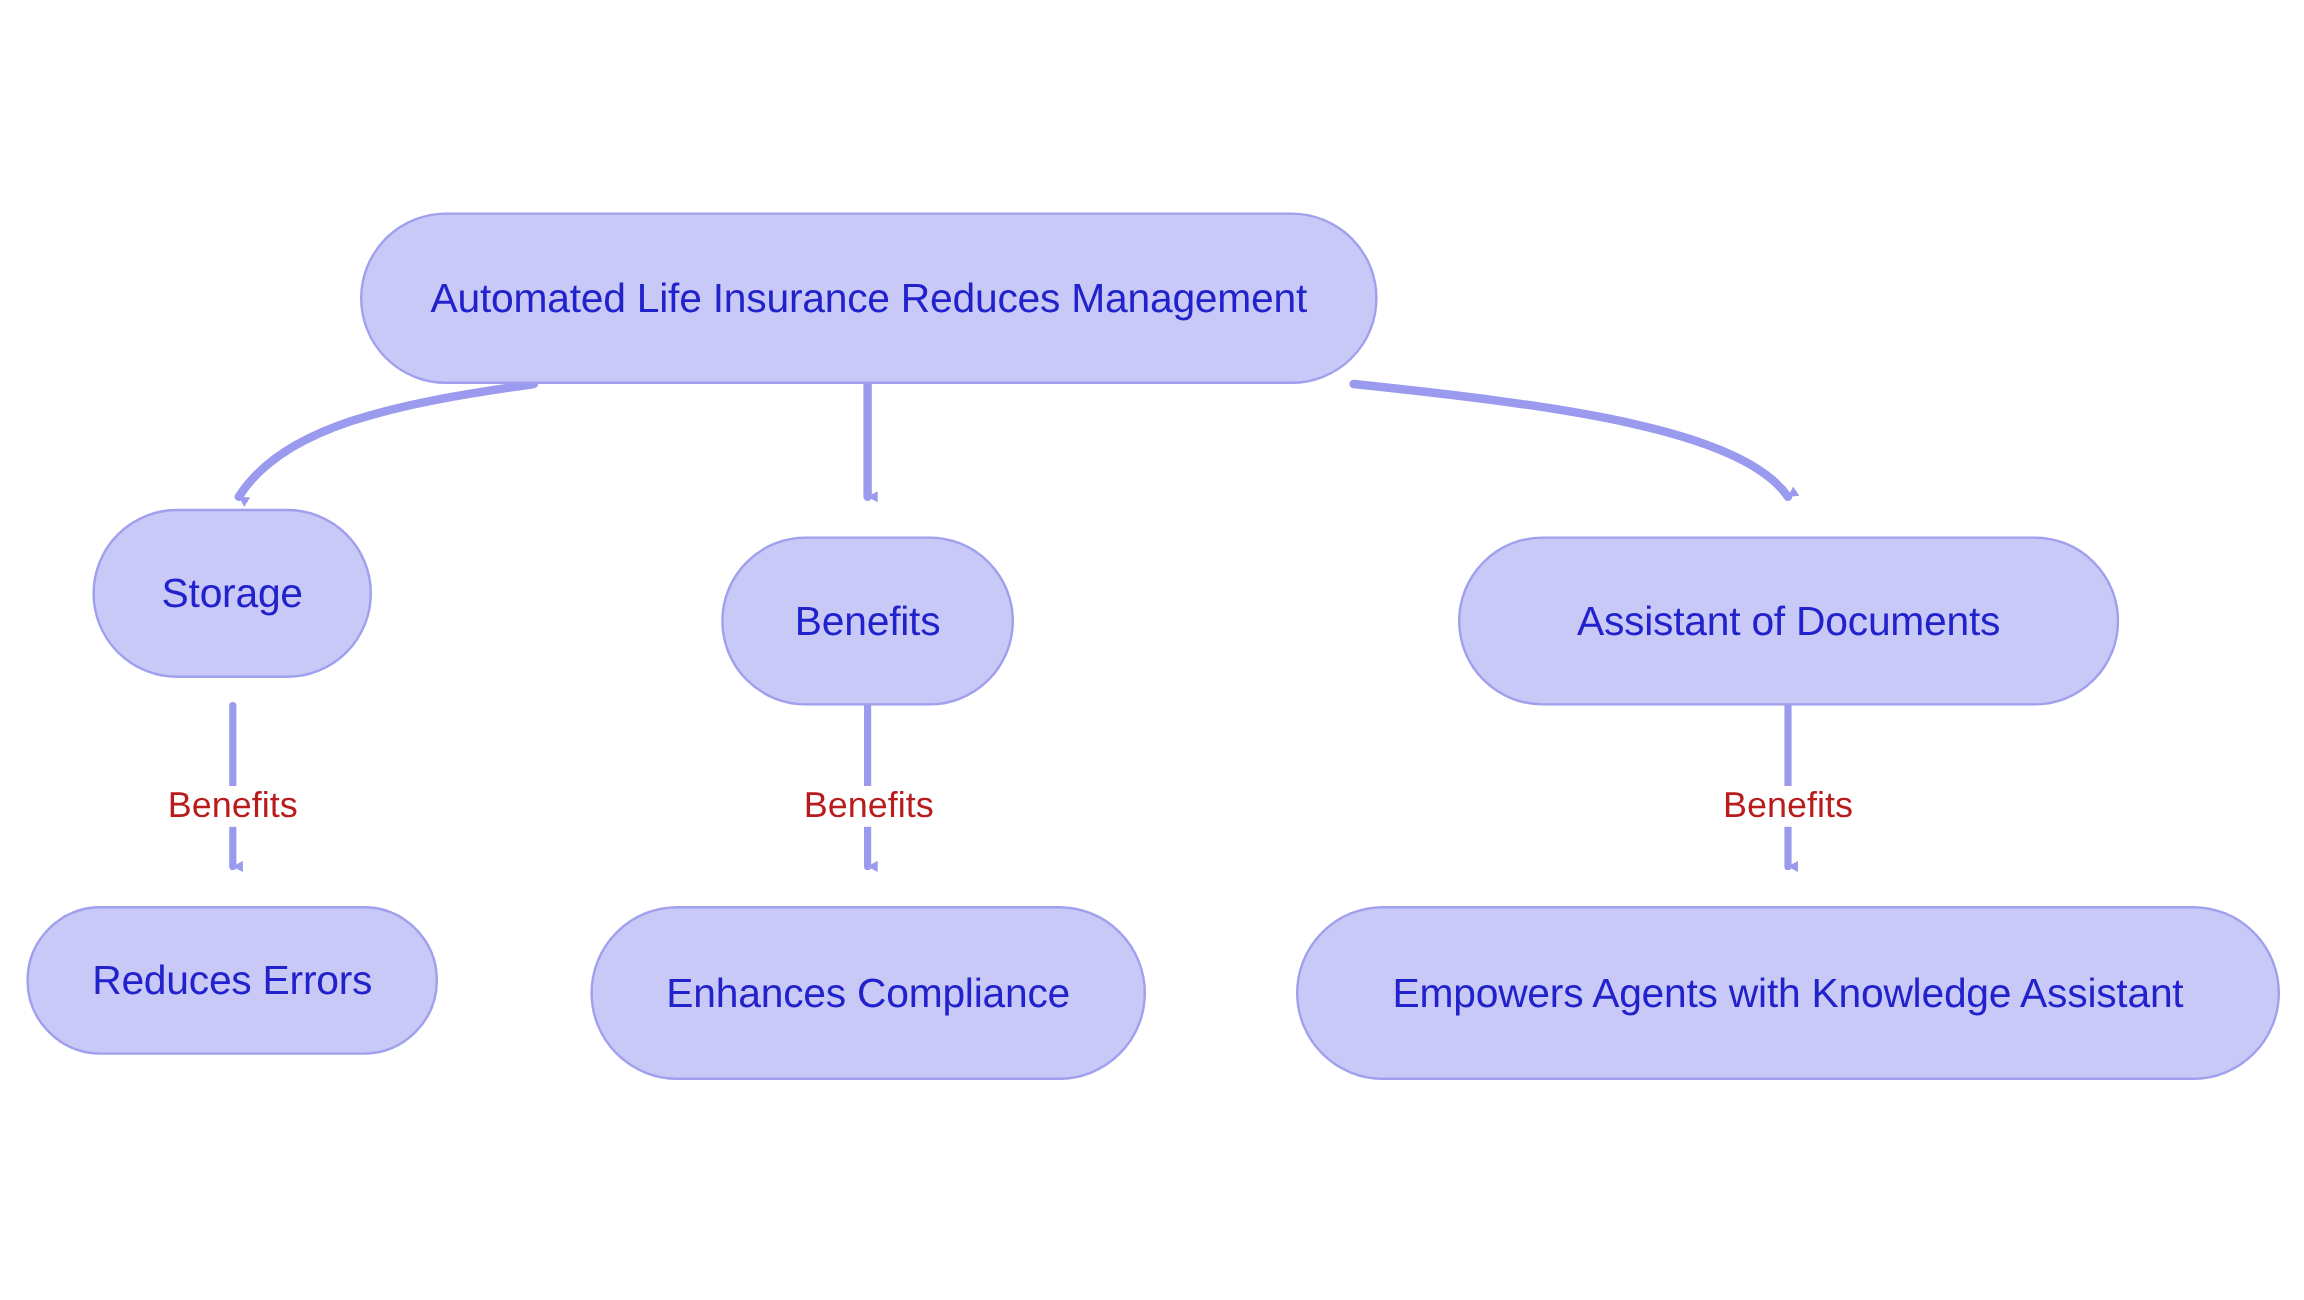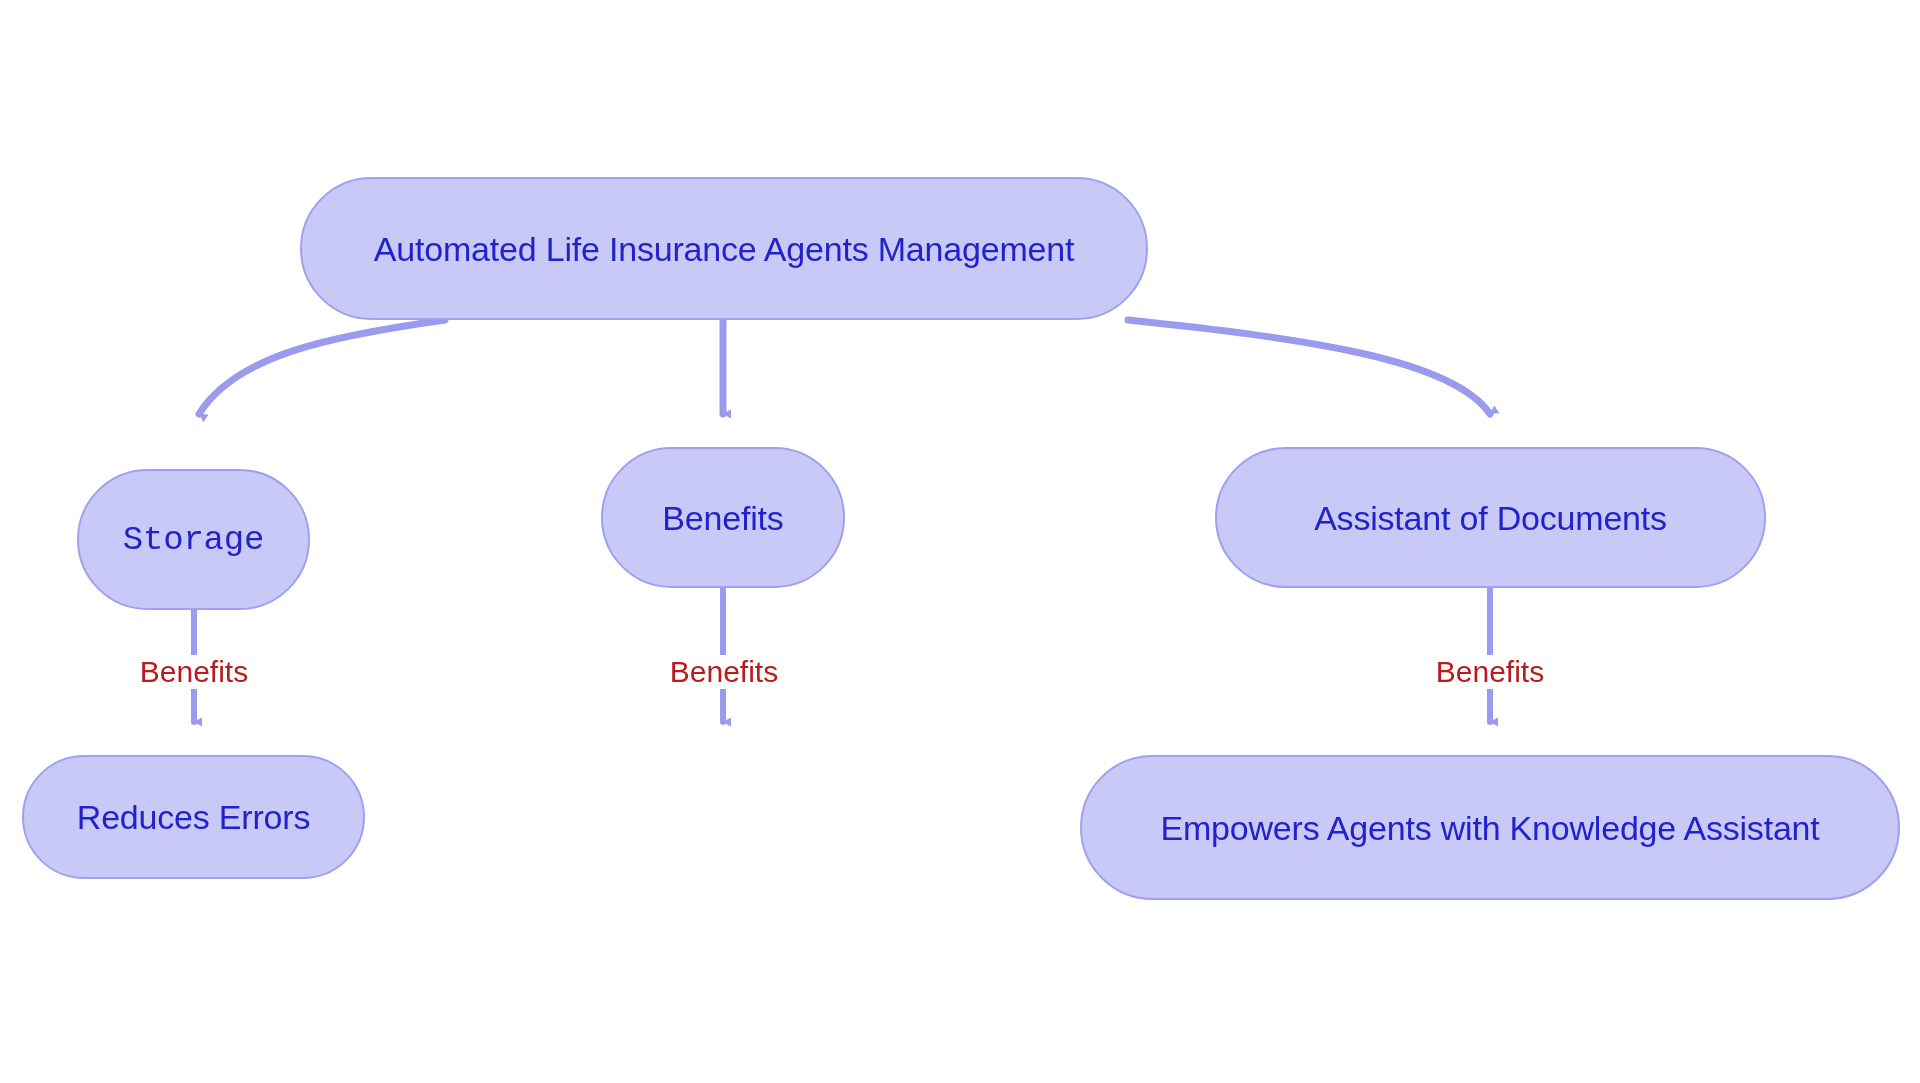--- a/index.html
+++ b/index.html
@@ -51,25 +51,24 @@
   #node-root {
     left: 300px;
     top: 177px;
     width: 848px;
     height: 143px;
     font-size: 34px;
   }
   
   #node-storage {
     left: 77px;
-    top: 469px;
+    top: 424px;
     width: 233px;
     height: 141px;
     font-size: 34px;
-    font-family: Liberation Mono, monospace;
   }
   #node-retrieval {
     left: 601px;
     top: 447px;
     width: 244px;
     height: 141px;
     font-size: 34px;
   }
   #node-management {
     left: 1215px;
@@ -136,39 +135,42 @@
     <path d="M 1128,320 C 1300,338 1452,358 1490,414" fill="none" stroke="#9a9aee" stroke-width="7" stroke-linecap="round" marker-end="url(#arrowhead)"></path>
 
     <path d="M 194,588 L 194,722" fill="none" stroke="#9a9aee" stroke-width="6" stroke-linecap="round" marker-end="url(#arrowhead)"></path>
 
     <path d="M 723,588 L 723,722" fill="none" stroke="#9a9aee" stroke-width="6" stroke-linecap="round" marker-end="url(#arrowhead)"></path>
 
     <path d="M 1490,588 L 1490,722" fill="none" stroke="#9a9aee" stroke-width="6" stroke-linecap="round" marker-end="url(#arrowhead)"></path>
   </svg>
 
   <div class="node" id="node-root">
-    <span class="node-label">Automated Life Insurance Agents Management</span>
+    <span class="node-label">Automated Life Insurance Reduces Management</span>
   </div>
 
   <div class="node" id="node-storage">
     <span class="node-label">Storage</span>
   </div>
 
   <div class="node" id="node-retrieval">
     <span class="node-label">Benefits</span>
   </div>
 
   <div class="node" id="node-management">
     <span class="node-label">Assistant of Documents</span>
   </div>
 
   <div class="node" id="node-reduces-errors">
     <span class="node-label">Reduces Errors</span>
   </div>
 
+  <div class="node" id="node-enhances-compliance">
+    <span class="node-label">Enhances Compliance</span>
+  </div>
 
   <div class="node" id="node-empowers-agents">
     <span class="node-label">Empowers Agents with Knowledge Assistant</span>
   </div>
 
   <div class="edge-label" id="edge-label-storage">Benefits</div>
 
   <div class="edge-label" id="edge-label-retrieval">Benefits</div>
 
   <div class="edge-label" id="edge-label-documents">Benefits</div>

